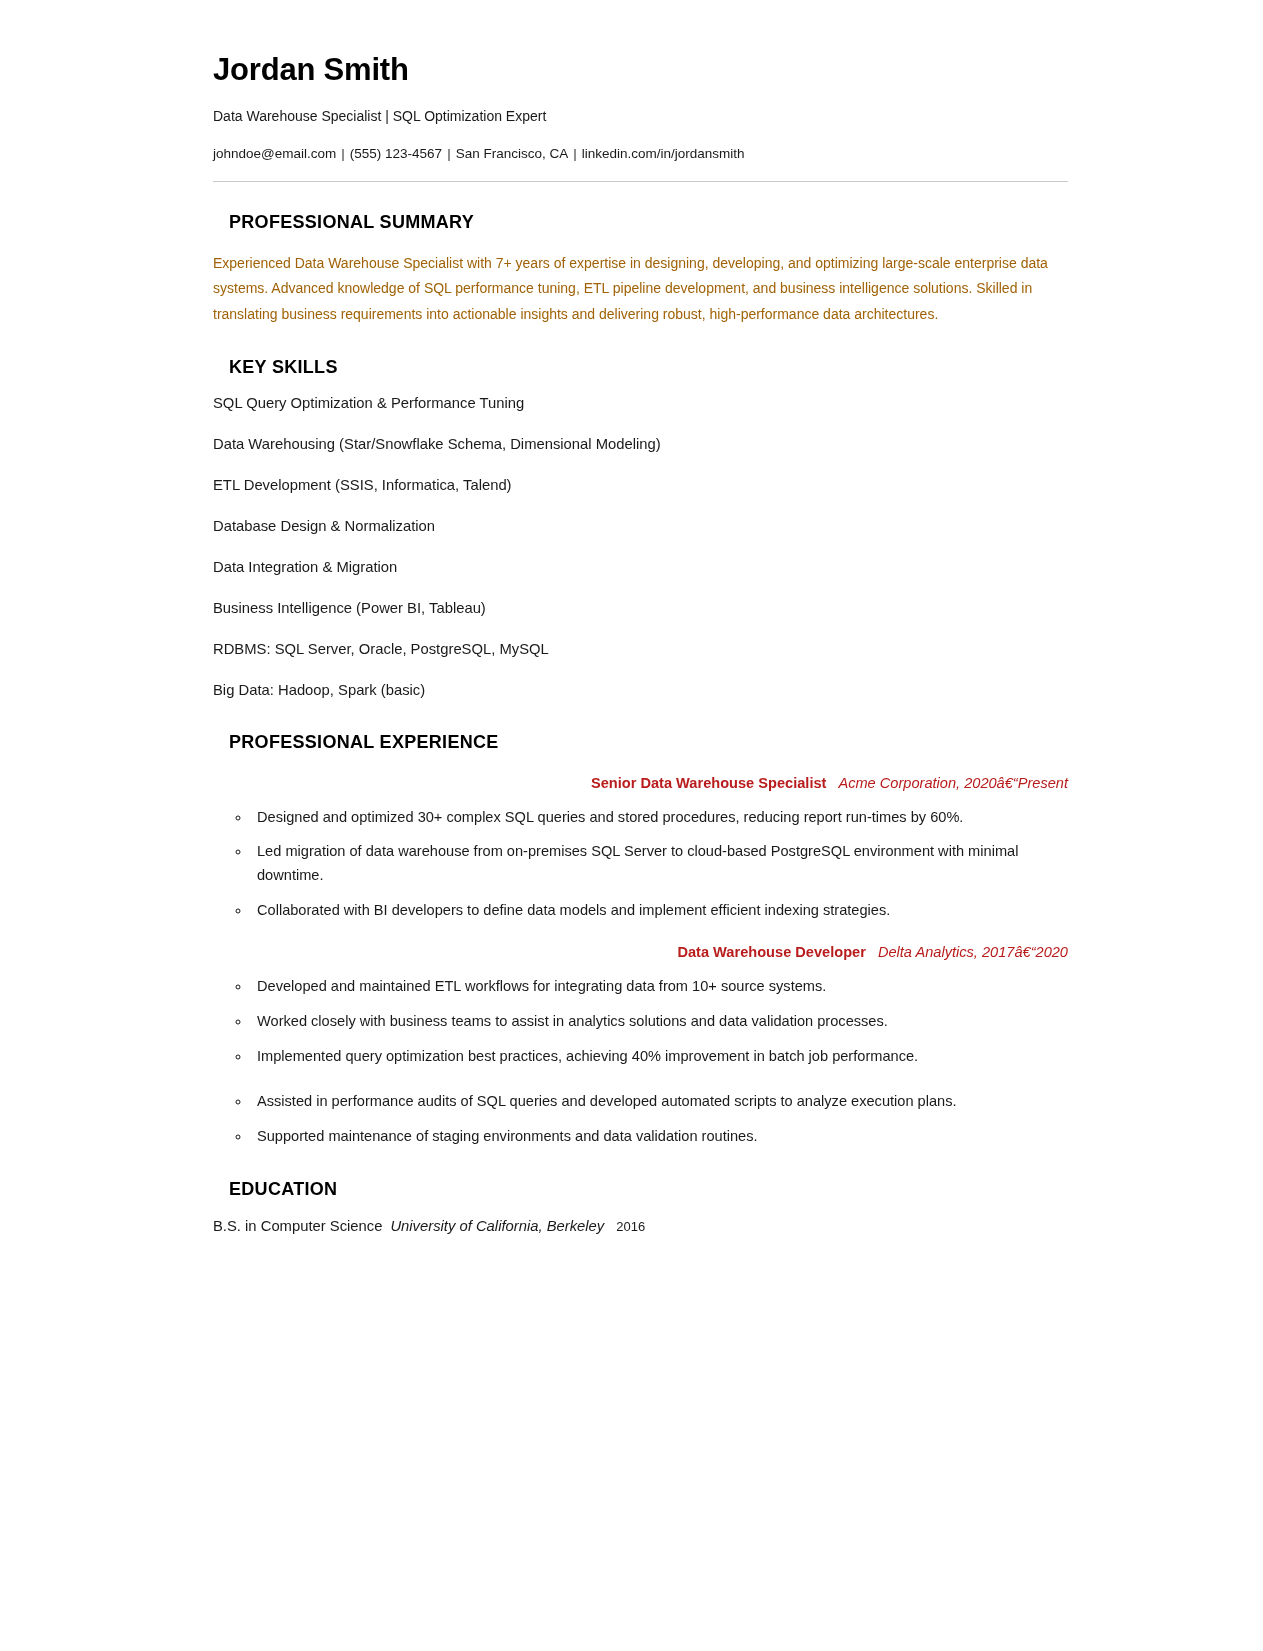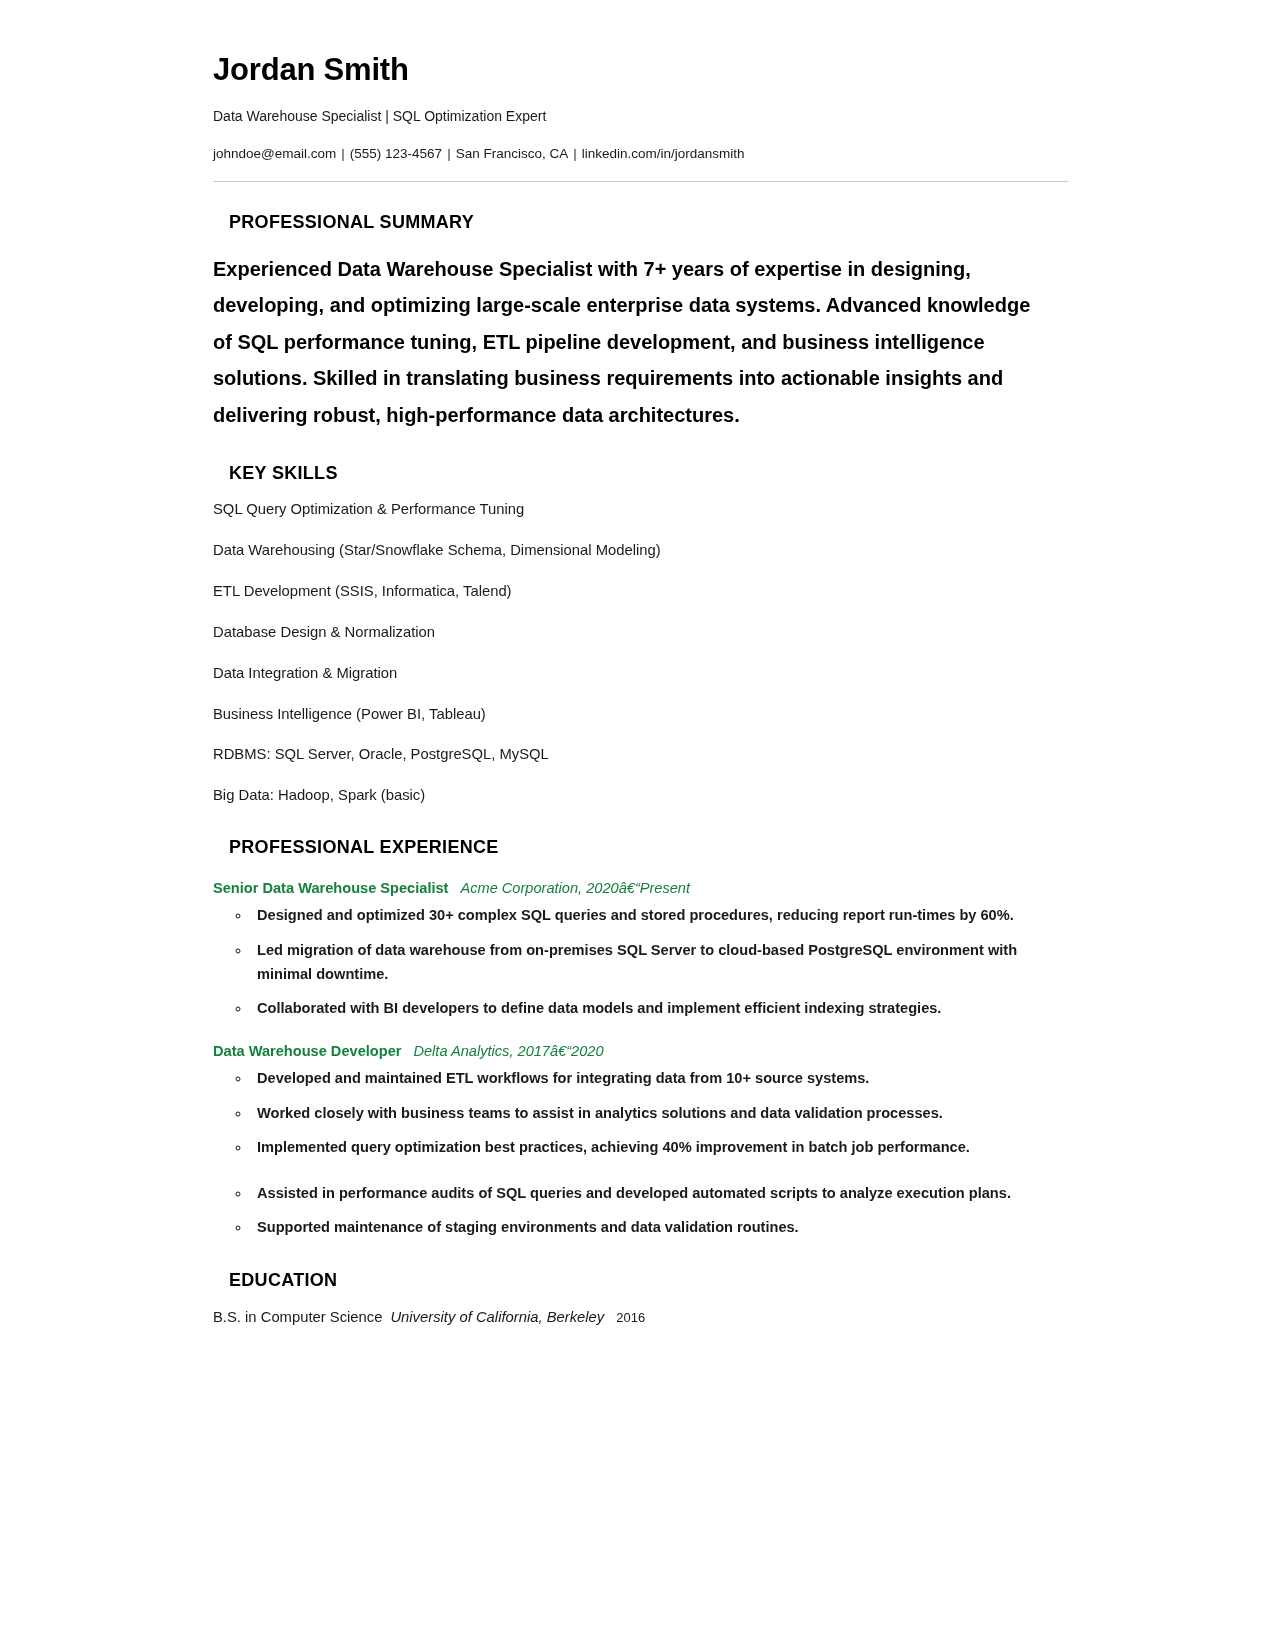--- a/index.html
+++ b/index.html
@@ -54,57 +54,56 @@
     width: 855px;
   }
   .section-title {
     font-size: 18px;
     font-weight: bold;
     letter-spacing: 0.3px;
     margin: 30px 0 0 16px;
     color: #000;
   }
   .summary {
-    font-size: 20px;
+    font-size: 14px;
     line-height: 1.82;
     margin: 18px 0 0 0;
     max-width: 840px;
-    color: #000000;
-    font-weight: bold;
+    color: #a16207;
   }
   .skills {
     margin: 14px 0 0 0;
     padding: 0;
     list-style: none;
   }
   .skills li {
     font-size: 14.8px;
     line-height: 1.55;
     margin: 0 0 18px 0;
     color: #1a1a1a;
   }
   .job {
     margin: 22px 0 0 0;
   }
   .job-head {
     font-size: 14.6px;
-    color: #15803d;
+    color: #b91c1c;
+    text-align: right;
   }
   .job-title {
     font-weight: bold;
   }
   .job-meta {
     font-style: italic;
     padding-left: 12px;
   }
   .bullets {
-    margin: 8px 0 0 0;
+    margin: 15px 0 0 0;
     padding-left: 38px;
     list-style-type: circle;
-    font-weight: bold;
   }
   .bullets li {
     font-size: 14.6px;
     line-height: 1.62;
     margin: 0 0 11px 0;
     padding-left: 6px;
     color: #1a1a1a;
   }
   .edu-line {
     font-size: 14.8px;

